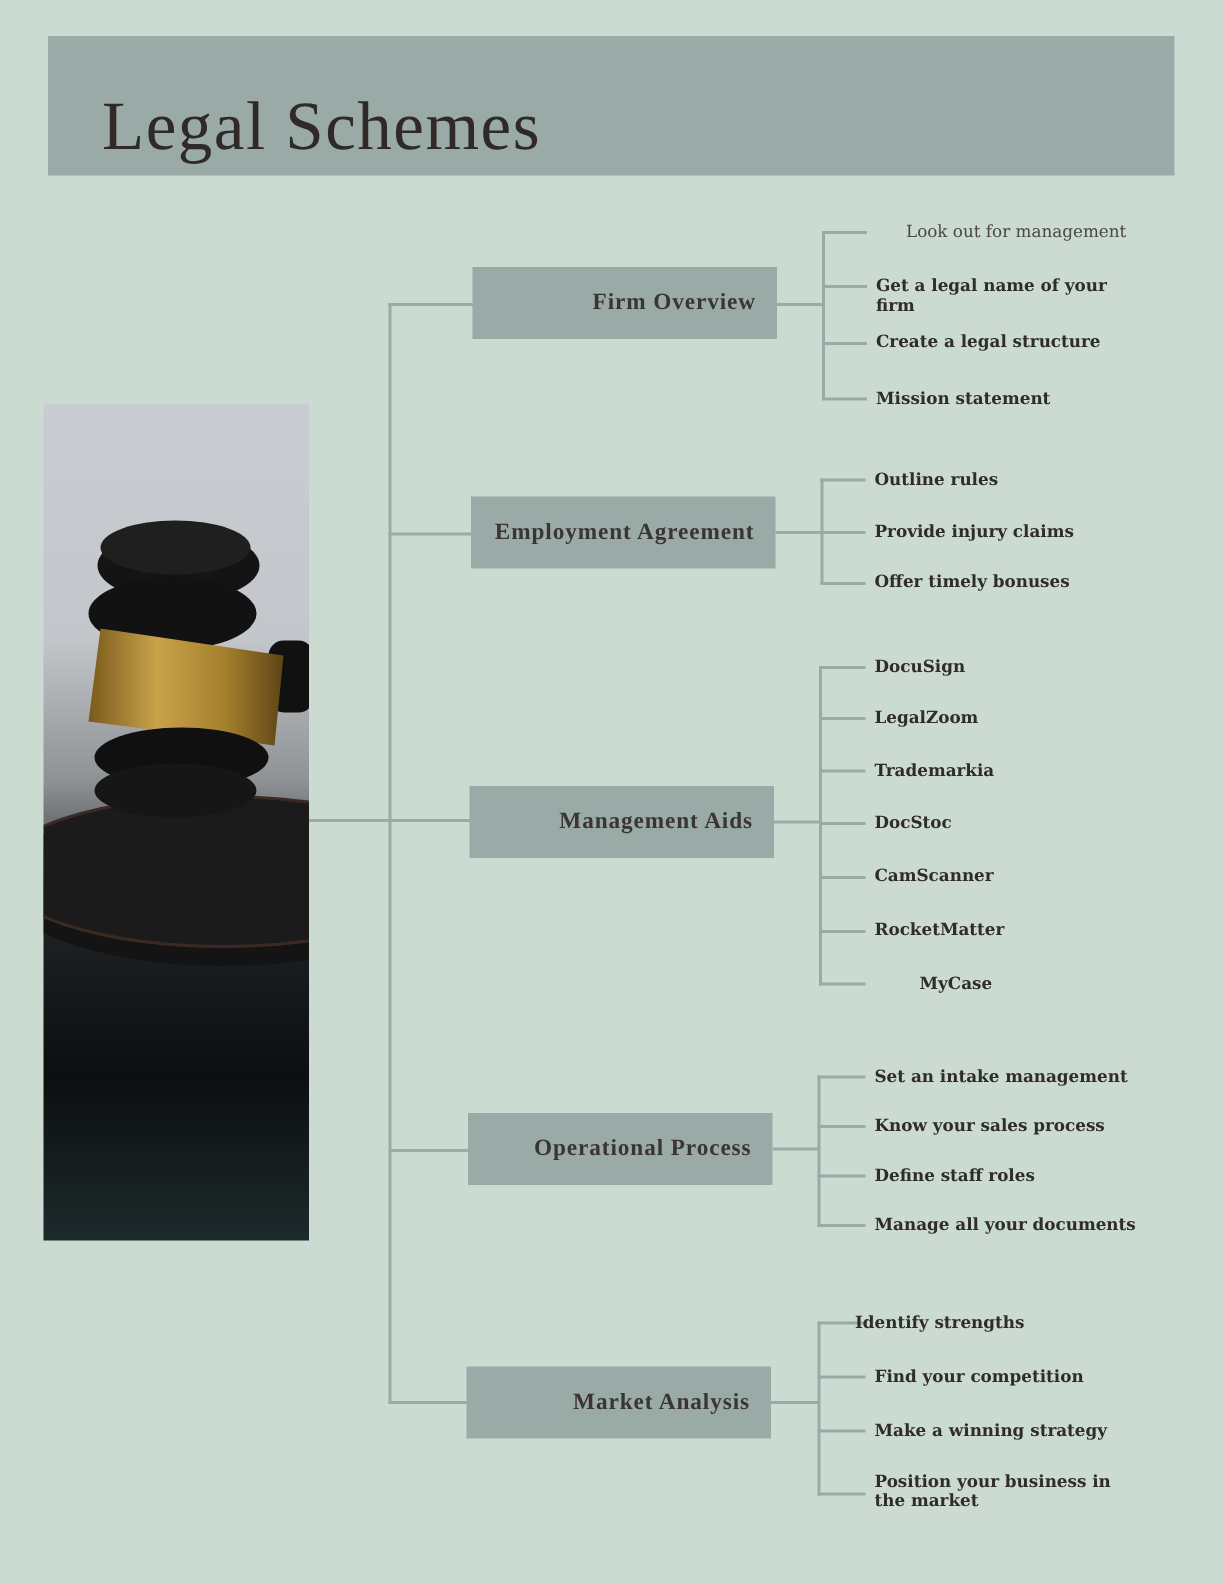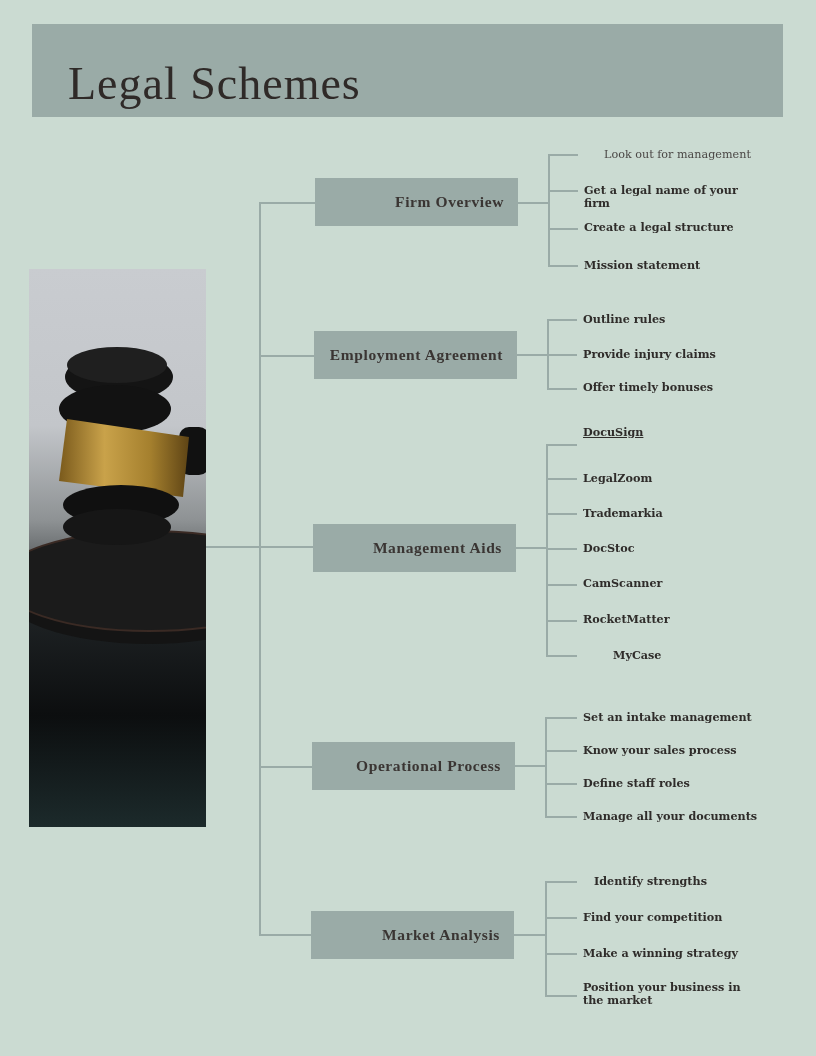--- a/index.html
+++ b/index.html
@@ -126,21 +126,21 @@
 </div>
 <div class="line" style="left:516px; top:547px; width:31px; height:2px;"></div>
 <div class="line" style="left:546px; top:444px; width:2px; height:213px;"></div>
 <div class="line" style="left:546px; top:444px; width:31px; height:2px;"></div>
 <div class="line" style="left:546px; top:478px; width:31px; height:2px;"></div>
 <div class="line" style="left:546px; top:513px; width:31px; height:2px;"></div>
 <div class="line" style="left:546px; top:548px; width:31px; height:2px;"></div>
 <div class="line" style="left:546px; top:584px; width:31px; height:2px;"></div>
 <div class="line" style="left:546px; top:620px; width:31px; height:2px;"></div>
 <div class="line" style="left:546px; top:655px; width:31px; height:2px;"></div>
-<div class="leaf" style="left:583px; top:426px;text-decoration:underline;">DocuSign</div>
+<div class="leaf" style="left:583px; top:438px;">DocuSign</div>
 <div class="leaf" style="left:583px; top:472px;">LegalZoom</div>
 <div class="leaf" style="left:583px; top:507px;">Trademarkia</div>
 <div class="leaf" style="left:583px; top:542px;">DocStoc</div>
 <div class="leaf" style="left:583px; top:577px;">CamScanner</div>
 <div class="leaf" style="left:583px; top:613px;">RocketMatter</div>
 <div class="leaf" style="left:613px; top:649px;">MyCase</div>
 
 <div class="node" style="left:312px; top:742px; width:203px;">
   <span>Operational Process</span>
 </div>
@@ -157,16 +157,16 @@
 
 <div class="node" style="left:311px; top:911px; width:203px;">
   <span>Market Analysis</span>
 </div>
 <div class="line" style="left:514px; top:934px; width:32px; height:2px;"></div>
 <div class="line" style="left:545px; top:881px; width:2px; height:116px;"></div>
 <div class="line" style="left:545px; top:881px; width:32px; height:2px;"></div>
 <div class="line" style="left:545px; top:917px; width:32px; height:2px;"></div>
 <div class="line" style="left:545px; top:953px; width:32px; height:2px;"></div>
 <div class="line" style="left:545px; top:995px; width:32px; height:2px;"></div>
-<div class="leaf" style="left:594px; top:875px;">Identify strengths</div>
+<div class="leaf" style="left:570px; top:875px;">Identify strengths</div>
 <div class="leaf" style="left:583px; top:911px;">Find your competition</div>
 <div class="leaf" style="left:583px; top:947px;">Make a winning strategy</div>
 <div class="leaf" style="left:583px; top:981px; width:165px;">Position your business in the market</div>
 
 </body></html>

